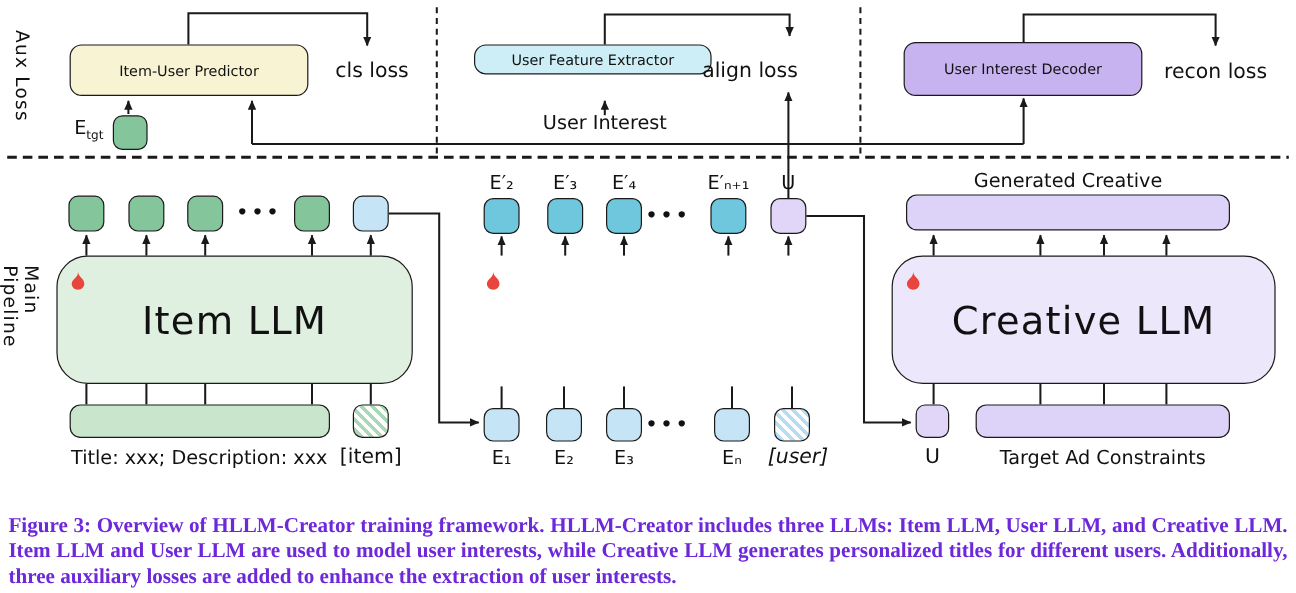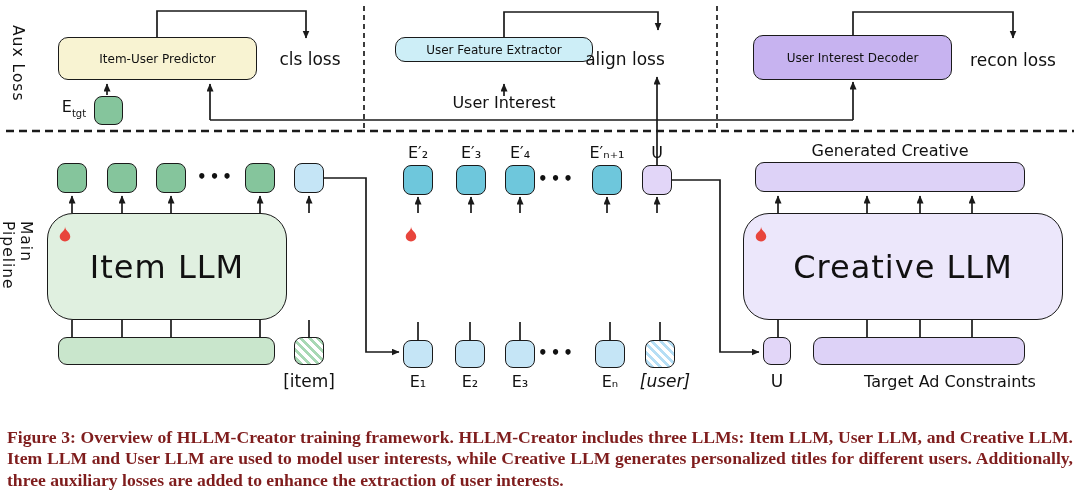--- a/index.html
+++ b/index.html
@@ -17,21 +17,21 @@
   .bar{position:absolute;border:1.6px solid #1a1a1a;border-radius:9px;box-sizing:border-box;}
   .lbl{position:absolute;white-space:nowrap;transform:translate(-50%,-50%);font-size:16px;}
   .loss{position:absolute;white-space:nowrap;transform:translate(-50%,-50%);font-size:17px;}
   .dots{position:absolute;transform:translate(-50%,-50%);font-size:15px;font-weight:700;letter-spacing:3px;}
   .hatch-green{background:repeating-linear-gradient(45deg,#ffffff 0,#ffffff 3px,var(--hatch_green) 3px,var(--hatch_green) 6px);}
   .hatch-blue{background:repeating-linear-gradient(45deg,#ffffff 0,#ffffff 3px,var(--hatch_blue) 3px,var(--hatch_blue) 6px);}
   .flame{position:absolute;width:18px;height:20px;}
   .flame path{fill:var(--flame);}
   .caption{position:absolute;left:7px;top:409px;width:1066px;
            font-family:"Liberation Serif",serif;font-weight:700;font-size:17.6px;
-           line-height:21.8px;text-align:justify;color:#7f1d1d;}
+           line-height:21.8px;text-align:justify;color:#6d28d9;}
   sub{font-size:10px;}
 </style>
 </head>
 <body>
 
 <div id="fig">
 
   <svg class="overlay" width="1080" height="405" viewBox="0 0 1080 405">
     <defs>
       <marker id="ah" markerWidth="9" markerHeight="8" refX="7.5" refY="3.5" orient="auto" markerUnits="userSpaceOnUse">
@@ -106,34 +106,35 @@
   <div class="loss" style="left:625px;top:59px;">align loss</div>
 
   <div class="box" style="left:753px;top:35px;width:199px;height:45px;background:var(--purple_box);">User Interest Decoder</div>
   <div class="loss" style="left:1013px;top:60px;">recon loss</div>
 
   <div class="lbl" style="left:504px;top:102px;">User Interest</div>
 
   <div class="lbl" style="left:74px;top:108px;font-size:16px;"><span>E</span><sub>tgt</sub></div>
   <div class="tok" style="left:94px;top:96px;width:29px;height:29px;background:var(--green_token);"></div>
 
-  <div class="llm" style="left:47px;top:213px;width:240px;height:107px;background:var(--green_llm);">Item LLM</div>
+  <div class="llm" style="left:47px;top:213px;width:297px;height:107px;background:var(--green_llm);">Item LLM</div>
   <svg class="flame" style="left:56px;top:224px;" viewBox="0 0 24 24">
     <path d="M12 2c.2 3.3-1.5 5.3-3.4 7.1C6.8 10.8 5 12.7 5 15.4 5 19 8.1 22 12 22s7-3 7-6.6c0-3.9-2.7-6.3-4.6-8.2C13.2 6 12.3 4.2 12 2z"></path>
   </svg>
 
   <div class="tok" style="left:57px;top:163px;width:30px;height:30px;background:var(--green_token);"></div>
   <div class="tok" style="left:107px;top:163px;width:30px;height:30px;background:var(--green_token);"></div>
   <div class="tok" style="left:156px;top:163px;width:30px;height:30px;background:var(--green_token);"></div>
   <div class="dots" style="left:216px;top:177px;">•••</div>
   <div class="tok" style="left:245px;top:163px;width:30px;height:30px;background:var(--green_token);"></div>
   <div class="tok" style="left:294px;top:163px;width:30px;height:30px;background:var(--blue_token);"></div>
 
   <div class="bar" style="left:58px;top:337px;width:217px;height:28px;background:var(--green_bar);"></div>
   <div class="tok hatch-green" style="left:294px;top:337px;width:30px;height:28px;"></div>
+  <div class="lbl" style="left:166px;top:381px;">Title: xxx; Description: xxx</div>
   <div class="lbl" style="left:309px;top:381px;font-size:17px;">[item]</div>
 
   <svg class="flame" style="left:402px;top:224px;" viewBox="0 0 24 24">
     <path d="M12 2c.2 3.3-1.5 5.3-3.4 7.1C6.8 10.8 5 12.7 5 15.4 5 19 8.1 22 12 22s7-3 7-6.6c0-3.9-2.7-6.3-4.6-8.2C13.2 6 12.3 4.2 12 2z"></path>
   </svg>
 
   <div class="lbl" style="left:418px;top:152px;">E′₂</div>
   <div class="lbl" style="left:471px;top:152px;">E′₃</div>
   <div class="lbl" style="left:520px;top:152px;">E′₄</div>
   <div class="lbl" style="left:607px;top:152px;">E′ₙ₊₁</div>
@@ -161,17 +162,17 @@
 
   <div class="llm" style="left:743px;top:213px;width:320px;height:107px;background:var(--purple_llm);">Creative LLM</div>
   <svg class="flame" style="left:752px;top:224px;" viewBox="0 0 24 24">
     <path d="M12 2c.2 3.3-1.5 5.3-3.4 7.1C6.8 10.8 5 12.7 5 15.4 5 19 8.1 22 12 22s7-3 7-6.6c0-3.9-2.7-6.3-4.6-8.2C13.2 6 12.3 4.2 12 2z"></path>
   </svg>
   <div class="lbl" style="left:890px;top:150px;">Generated Creative</div>
   <div class="bar" style="left:755px;top:162px;width:270px;height:30px;background:var(--purple_bar);"></div>
   <div class="tok" style="left:763px;top:337px;width:28px;height:28px;background:var(--purple_token);"></div>
   <div class="bar" style="left:813px;top:337px;width:212px;height:28px;background:var(--purple_bar);"></div>
   <div class="lbl" style="left:777px;top:381px;font-size:17px;">U</div>
-  <div class="lbl" style="left:919px;top:381px;margin-left:31px;">Target Ad Constraints</div>
+  <div class="lbl" style="left:919px;top:381px;">Target Ad Constraints</div>
 
   <p class="caption">Figure 3: Overview of HLLM-Creator training framework. HLLM-Creator includes three LLMs: Item LLM, User LLM, and Creative LLM. Item LLM and User LLM are used to model user interests, while Creative LLM generates personalized titles for different users. Additionally, three auxiliary losses are added to enhance the extraction of user interests.</p>
 
 </div>
 
 </body></html>

